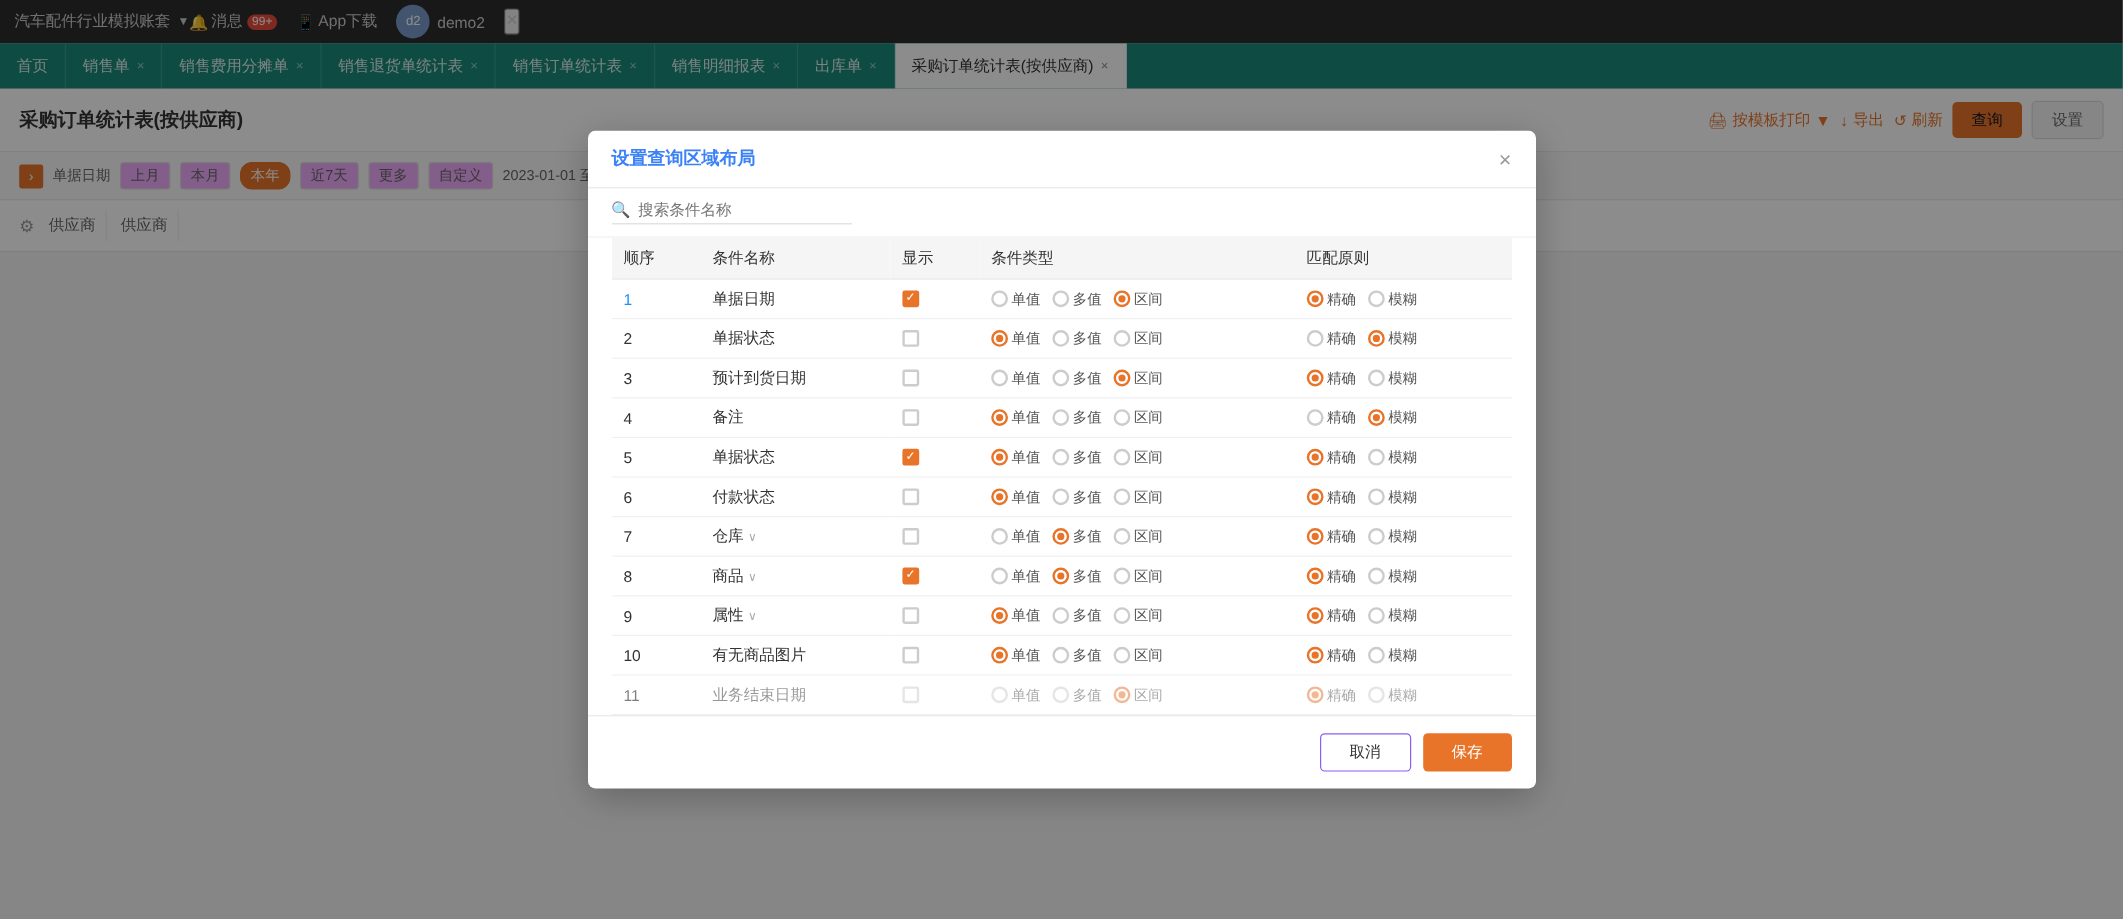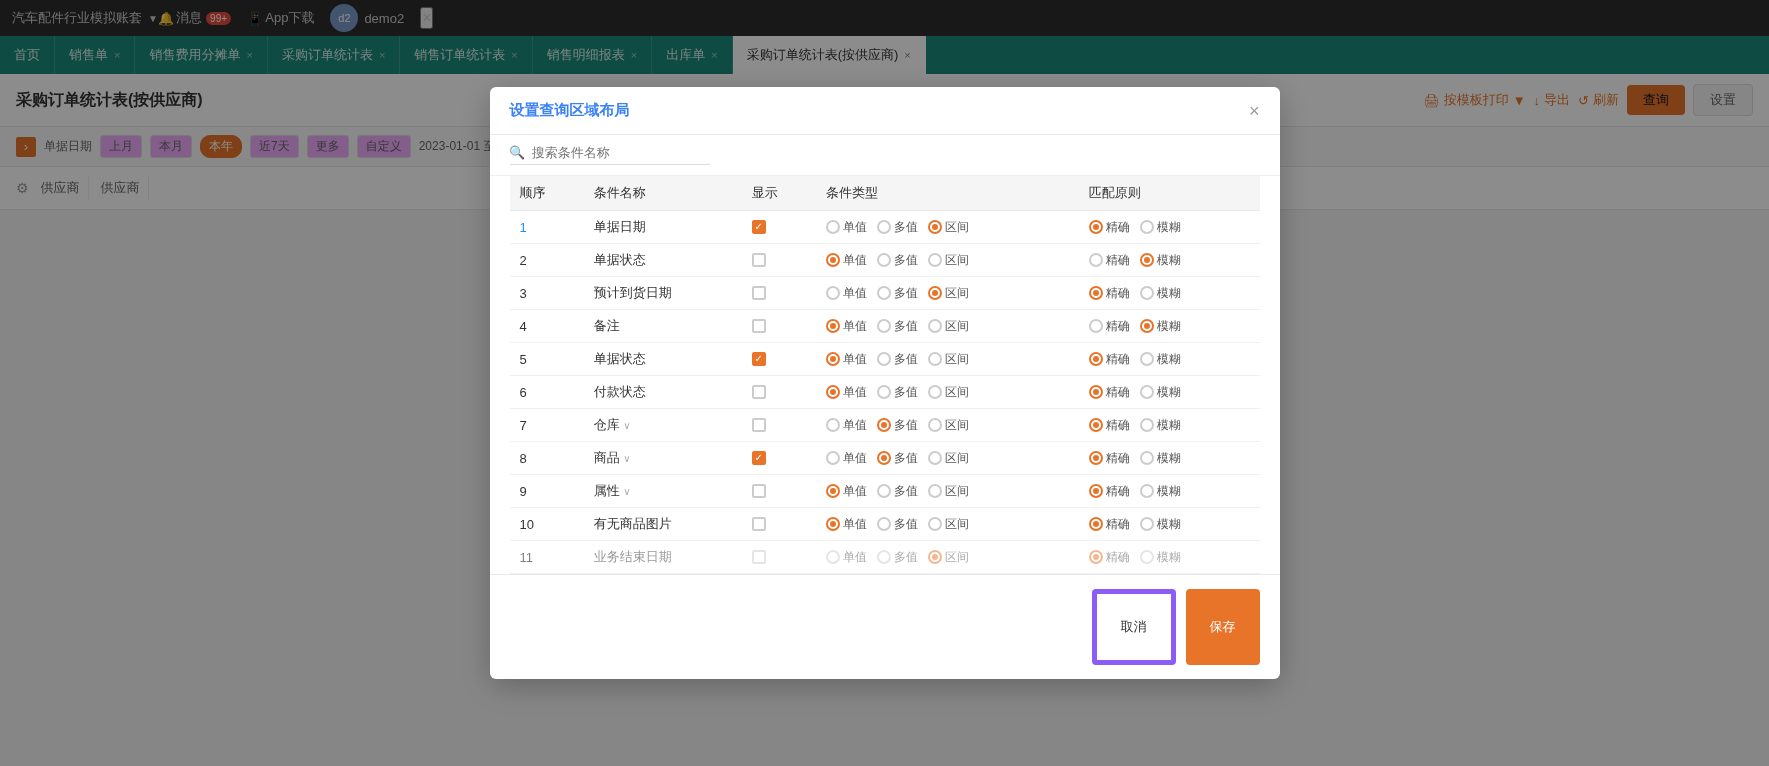--- a/index.html
+++ b/index.html
@@ -228,21 +228,21 @@
     .checkbox-wrap.checked::after { content: '✓'; color: white; font-size: 10px; line-height: 1; }
 
     
     .dialog-footer {
       padding: 14px 20px;
       border-top: 1px solid #e8e8e8;
       display: flex;
       justify-content: flex-end;
       gap: 10px;
     }
-    .btn-cancel { padding: 24px 24px; border: 5px solid #8b5cf6; border-radius: 4px; background: white; color: #333; cursor: pointer; font-size: 13px; }
+    .btn-cancel { padding: 6px 24px; border: 1px solid #8b5cf6; border-radius: 4px; background: white; color: #333; cursor: pointer; font-size: 13px; }
     .btn-save { padding: 6px 24px; border: none; border-radius: 4px; background: #e8742a; color: white; cursor: pointer; font-size: 13px; }
 
     
     .dialog-table-wrap::-webkit-scrollbar { width: 6px; }
     .dialog-table-wrap::-webkit-scrollbar-thumb { background: #ddd; border-radius: 3px; }
   </style>
 </head>
 <body>
 
 <div class="top-nav">
@@ -276,21 +276,21 @@
   </div>
   <div class="tab-item">
     <span>销售单</span>
     <span class="tab-close">×</span>
   </div>
   <div class="tab-item">
     <span>销售费用分摊单</span>
     <span class="tab-close">×</span>
   </div>
   <div class="tab-item">
-    <span>采购订单统计表</span>
+    <span>销售退货单统计表</span>
     <span class="tab-close">×</span>
   </div>
   <div class="tab-item">
     <span>销售订单统计表</span>
     <span class="tab-close">×</span>
   </div>
   <div class="tab-item">
     <span>销售明细报表</span>
     <span class="tab-close">×</span>
   </div>

